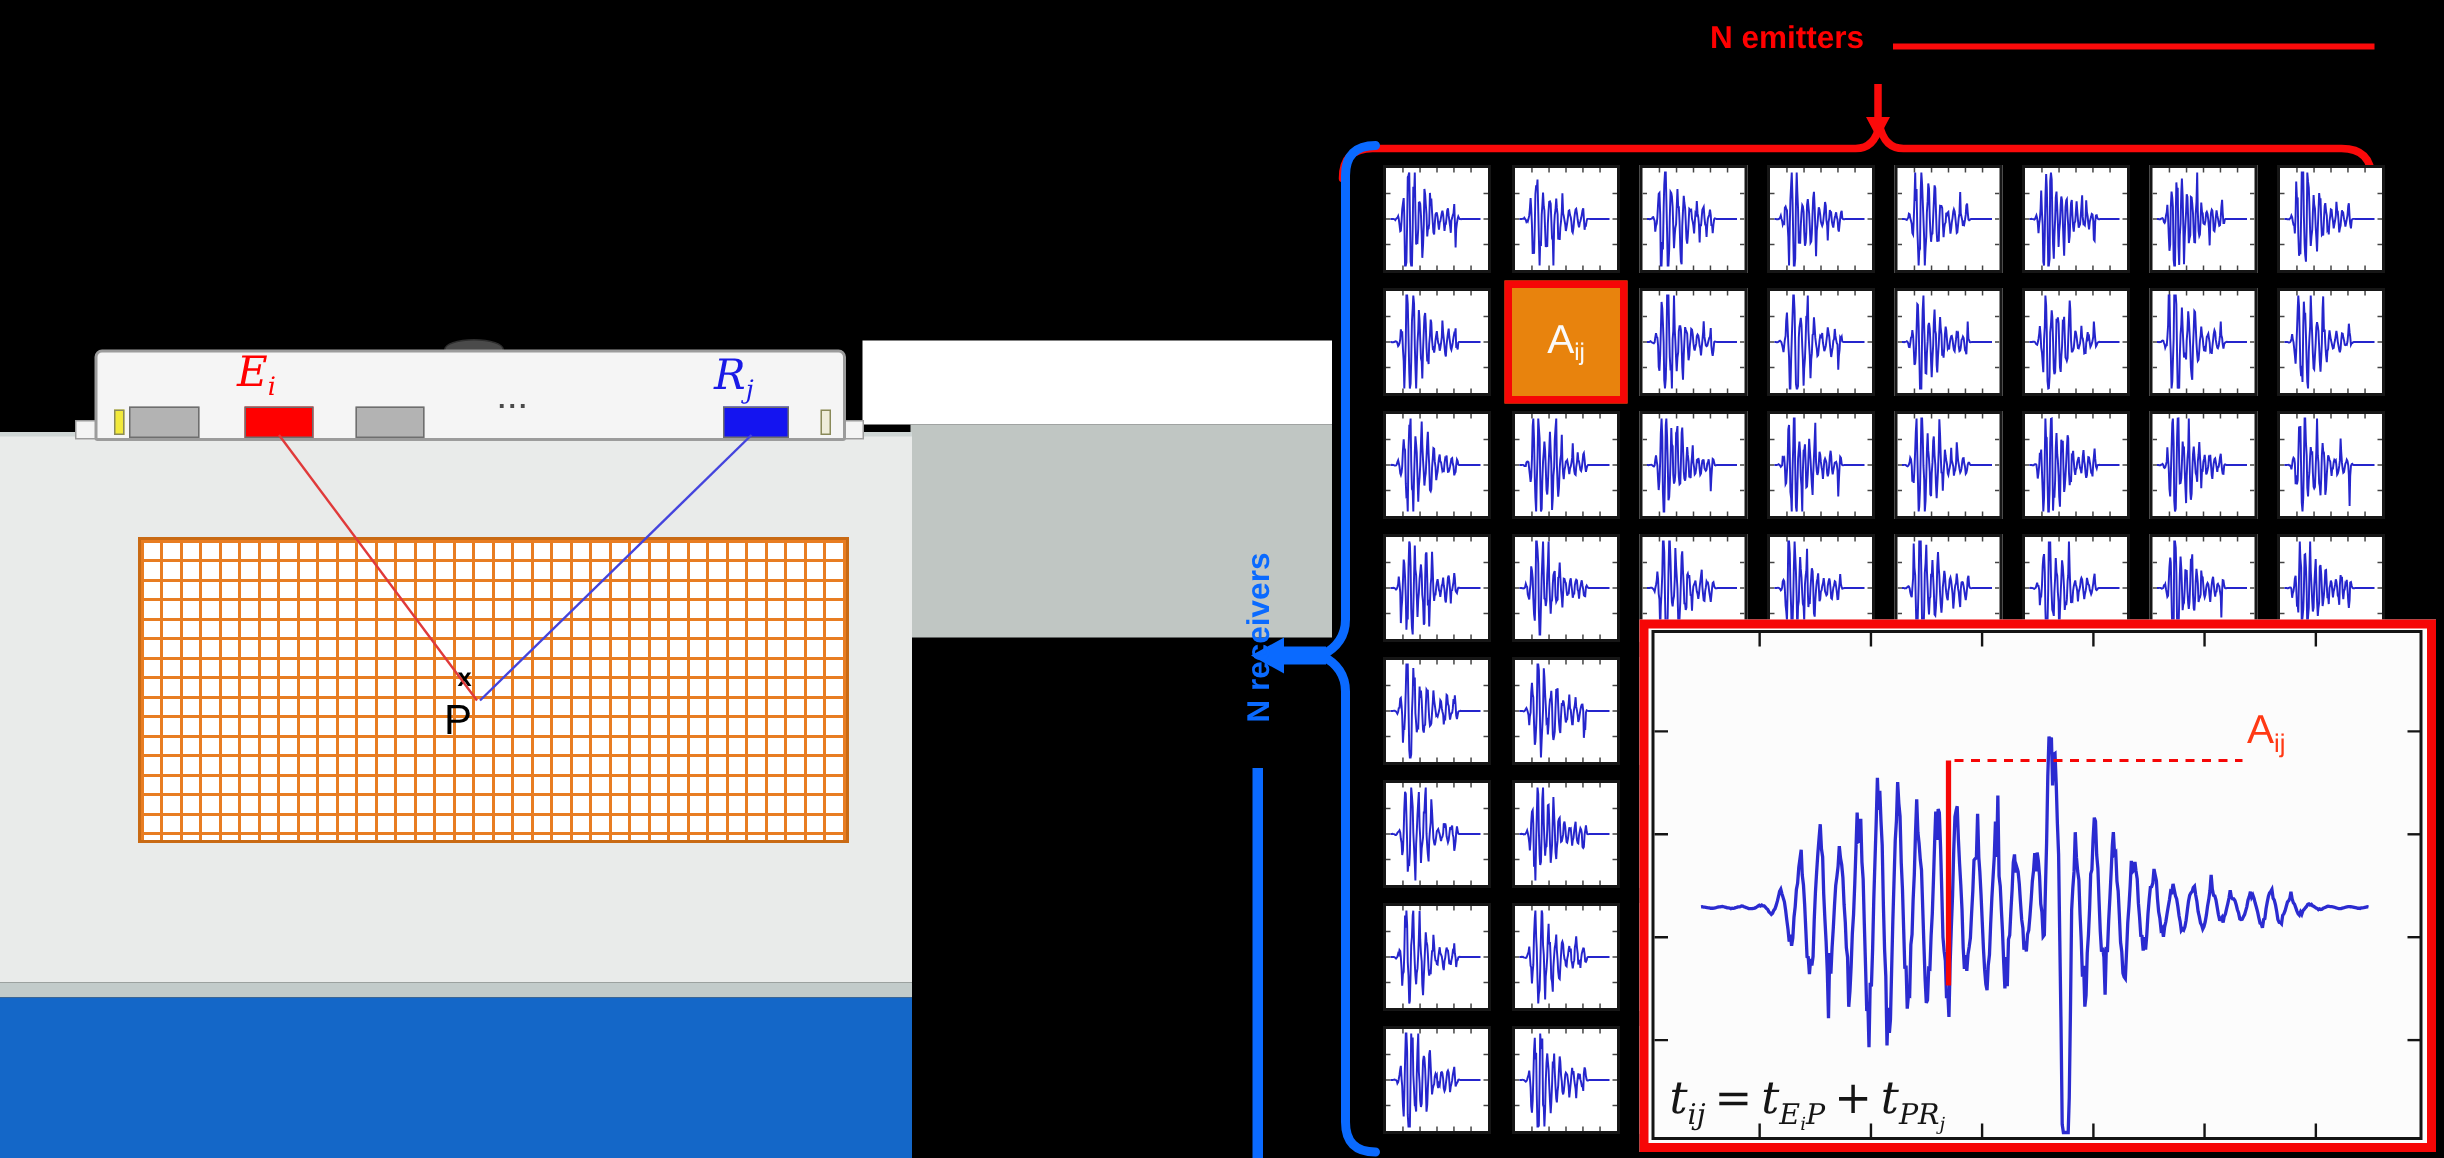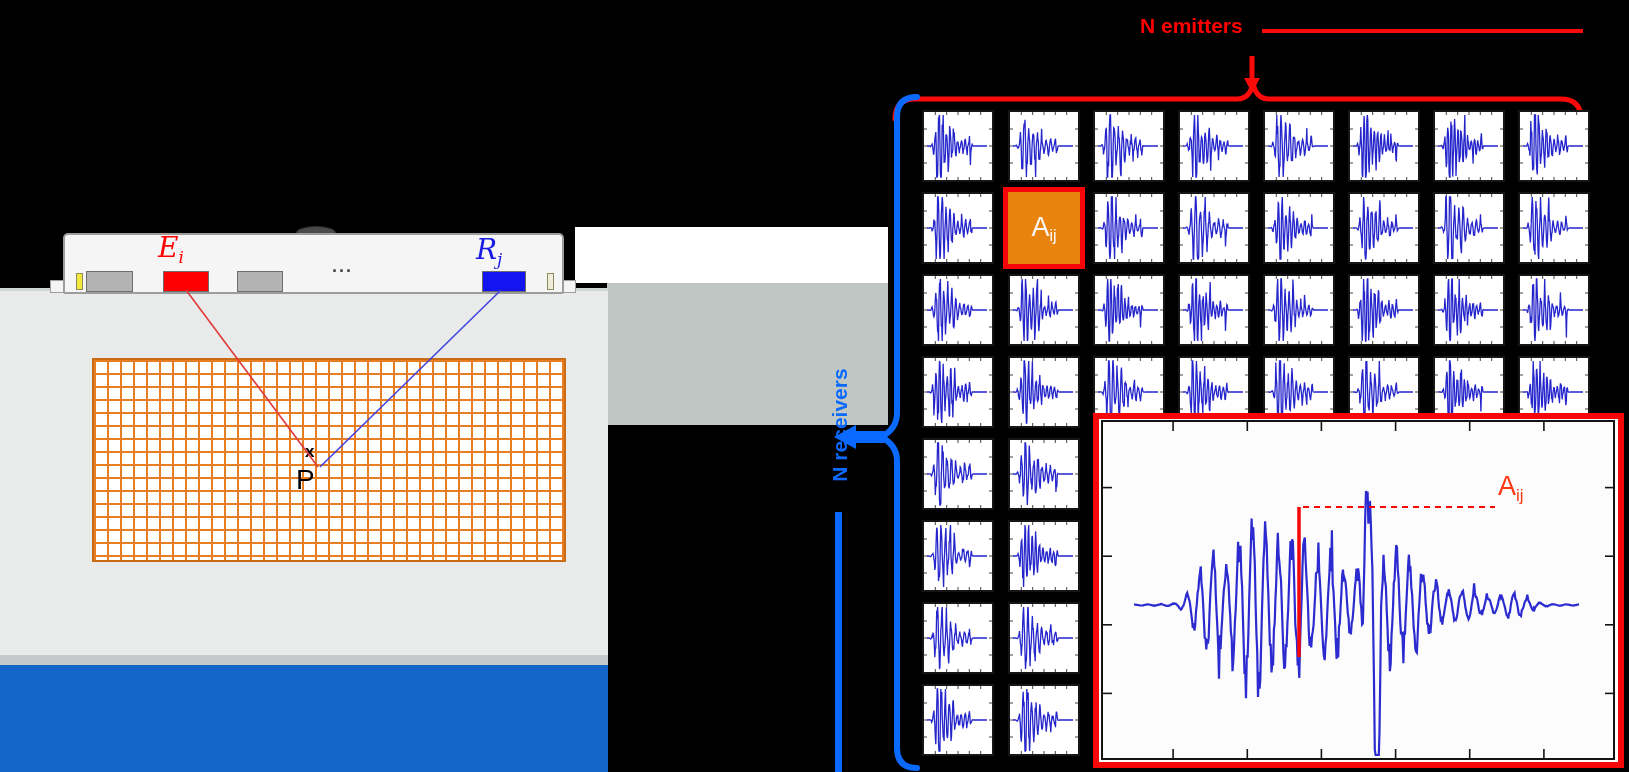--- a/index.html
+++ b/index.html
@@ -1464,14 +1464,17 @@
         <line x1="506" y1="137.2" x2="515" y2="137.2" stroke="#141414" stroke-width="1.6"></line>
         <line x1="4" y1="205.8" x2="13" y2="205.8" stroke="#141414" stroke-width="1.6"></line>
         <line x1="506" y1="205.8" x2="515" y2="205.8" stroke="#141414" stroke-width="1.6"></line>
         <line x1="4" y1="274.4" x2="13" y2="274.4" stroke="#141414" stroke-width="1.6"></line>
         <line x1="506" y1="274.4" x2="515" y2="274.4" stroke="#141414" stroke-width="1.6"></line>
         <polyline points="35.0,185.6 35.8,185.5 36.6,185.7 37.4,185.8 38.2,185.9 39.0,186.0 39.8,186.2 40.6,186.3 41.4,186.5 42.2,186.5 42.9,186.5 43.7,186.4 44.5,186.3 45.3,186.0 46.1,185.8 46.9,185.6 47.7,185.6 48.5,185.4 49.3,185.3 50.1,185.5 50.9,185.7 51.7,185.9 52.5,186.2 53.3,186.3 54.1,186.4 54.9,186.8 55.7,186.5 56.5,186.6 57.3,186.4 58.0,186.1 58.8,185.9 59.6,185.6 60.4,185.6 61.2,185.4 62.0,184.9 62.8,185.0 63.6,185.5 64.4,185.7 65.2,186.1 66.0,186.3 66.8,186.7 67.6,186.8 68.4,186.8 69.2,186.8 70.0,186.6 70.8,186.4 71.6,186.0 72.3,185.5 73.1,185.0 73.9,184.5 74.7,185.0 75.5,184.4 76.3,184.9 77.1,184.9 77.9,185.8 78.7,186.7 79.5,187.3 80.3,189.0 81.1,189.6 81.9,190.6 82.7,189.8 83.5,187.9 84.3,186.9 85.1,184.6 85.9,181.8 86.7,178.5 87.4,175.3 88.2,173.8 89.0,176.9 89.8,179.6 90.6,182.2 91.4,187.7 92.2,194.4 93.0,200.5 93.8,208.8 94.6,204.2 95.4,211.5 96.2,206.4 97.0,192.5 97.8,185.4 98.6,173.9 99.4,169.9 100.2,159.3 101.0,153.3 101.8,147.5 102.5,164.3 103.3,171.0 104.1,184.1 104.9,201.2 105.7,218.8 106.5,219.2 107.3,230.4 108.1,220.2 108.9,224.7 109.7,218.7 110.5,194.0 111.3,175.7 112.1,162.3 112.9,150.0 113.7,139.9 114.5,130.5 115.3,146.9 116.1,152.3 116.8,176.9 117.6,193.8 118.4,208.6 119.2,228.3 120.0,259.8 120.8,216.3 121.6,230.1 122.4,212.5 123.2,199.8 124.0,184.6 124.8,171.4 125.6,165.4 126.4,158.4 127.2,145.1 128.0,153.1 128.8,157.5 129.6,166.0 130.4,184.3 131.2,195.9 131.9,212.8 132.7,219.0 133.5,252.2 134.3,241.8 135.1,225.1 135.9,203.2 136.7,190.7 137.5,170.5 138.3,147.3 139.1,122.7 139.9,141.9 140.7,141.1 141.5,126.9 142.3,155.7 143.1,167.3 143.9,197.5 144.7,225.1 145.5,255.0 146.3,251.9 147.0,279.2 147.8,236.2 148.6,238.7 149.4,214.1 150.2,180.2 151.0,154.4 151.8,129.1 152.6,99.6 153.4,120.9 154.2,108.2 155.0,128.6 155.8,144.4 156.6,184.6 157.4,214.2 158.2,231.7 159.0,277.9 159.8,252.8 160.6,269.6 161.3,260.8 162.1,227.1 162.9,194.7 163.7,167.9 164.5,141.1 165.3,128.0 166.1,102.4 166.9,116.7 167.7,125.3 168.5,156.2 169.3,173.5 170.1,200.1 170.9,226.8 171.7,224.7 172.5,253.4 173.3,244.5 174.1,244.9 174.9,210.9 175.7,204.0 176.4,181.3 177.2,164.2 178.0,136.4 178.8,113.9 179.6,135.8 180.4,143.5 181.2,154.2 182.0,161.0 182.8,185.9 183.6,210.4 184.4,233.7 185.2,249.6 186.0,247.7 186.8,226.6 187.6,226.9 188.4,205.0 189.2,190.1 190.0,166.9 190.8,141.5 191.5,122.1 192.3,141.0 193.1,120.4 193.9,122.8 194.7,145.6 195.5,174.3 196.3,205.7 197.1,215.1 197.9,221.5 198.7,246.4 199.5,242.6 200.3,258.9 201.1,223.1 201.9,198.9 202.7,178.3 203.5,147.8 204.3,125.5 205.1,121.2 205.8,118.5 206.6,140.6 207.4,157.0 208.2,170.9 209.0,187.1 209.8,213.0 210.6,226.9 211.4,217.7 212.2,228.3 213.0,217.2 213.8,212.2 214.6,206.2 215.4,189.9 216.2,175.3 217.0,154.4 217.8,153.5 218.6,152.7 219.4,123.5 220.2,152.5 220.9,162.2 221.7,177.6 222.5,195.5 223.3,213.4 224.1,227.6 224.9,237.1 225.7,241.1 226.5,224.6 227.3,217.5 228.1,197.2 228.9,179.7 229.7,166.0 230.5,152.5 231.3,128.7 232.1,152.3 232.9,111.3 233.7,165.1 234.5,171.8 235.3,188.6 236.0,201.7 236.8,222.7 237.6,239.9 238.4,219.1 239.2,238.4 240.0,207.1 240.8,204.5 241.6,188.2 242.4,174.5 243.2,156.0 244.0,150.6 244.8,162.6 245.6,159.4 246.4,162.1 247.2,170.2 248.0,182.8 248.8,194.1 249.6,199.7 250.3,214.1 251.1,208.6 251.9,215.3 252.7,203.8 253.5,201.1 254.3,191.8 255.1,181.0 255.9,168.5 256.7,161.4 257.5,149.7 258.3,161.9 259.1,149.4 259.9,155.0 260.7,165.0 261.5,183.5 262.3,189.2 263.1,205.4 263.9,204.3 264.7,170.3 265.4,143.1 266.2,98.6 267.0,72.1 267.8,75.2 268.6,72.7 269.4,104.7 270.2,83.9 271.0,83.3 271.8,103.2 272.6,130.2 273.4,150.6 274.2,208.0 275.0,262.6 275.8,330.6 276.6,336.0 277.4,336.0 278.2,336.0 279.0,336.0 279.8,336.0 280.5,312.8 281.3,255.4 282.1,187.5 282.9,172.8 283.7,162.1 284.5,135.8 285.3,152.6 286.1,161.7 286.9,167.6 287.7,190.7 288.5,208.0 289.3,232.2 290.1,224.9 290.9,252.1 291.7,244.6 292.5,216.3 293.3,204.2 294.1,186.1 294.8,163.6 295.6,160.9 296.4,140.2 297.2,126.1 298.0,128.5 298.8,151.0 299.6,160.0 300.4,182.2 301.2,202.2 302.0,215.5 302.8,212.8 303.6,219.0 304.4,244.2 305.2,213.8 306.0,214.2 306.8,194.4 307.6,179.4 308.4,162.9 309.2,145.2 309.9,135.7 310.7,150.4 311.5,149.4 312.3,168.4 313.1,175.0 313.9,191.1 314.7,209.0 315.5,215.3 316.3,229.8 317.1,232.4 317.9,233.5 318.7,215.5 319.5,196.3 320.3,185.2 321.1,171.7 321.9,154.9 322.7,162.2 323.5,161.2 324.3,155.6 325.0,161.7 325.8,167.0 326.6,183.1 327.4,192.8 328.2,204.8 329.0,205.1 329.8,214.8 330.6,205.7 331.4,214.1 332.2,204.0 333.0,190.1 333.8,180.5 334.6,172.5 335.4,172.2 336.2,169.9 337.0,160.3 337.8,164.3 338.6,168.1 339.3,179.9 340.1,188.9 340.9,193.2 341.7,200.8 342.5,199.8 343.3,205.5 344.1,198.9 344.9,195.4 345.7,190.2 346.5,185.4 347.3,180.8 348.1,175.2 348.9,175.7 349.7,170.3 350.5,174.2 351.3,178.2 352.1,180.3 352.9,185.3 353.7,191.5 354.4,195.1 355.2,201.3 356.0,200.2 356.8,201.0 357.6,198.9 358.4,194.5 359.2,188.0 360.0,181.9 360.8,177.9 361.6,176.3 362.4,175.4 363.2,172.7 364.0,171.8 364.8,177.7 365.6,182.0 366.4,188.6 367.2,192.1 368.0,196.3 368.8,197.9 369.5,200.3 370.3,198.7 371.1,195.7 371.9,191.1 372.7,185.2 373.5,180.6 374.3,174.9 375.1,164.3 375.9,173.9 376.7,177.9 377.5,178.2 378.3,180.9 379.1,185.7 379.9,190.5 380.7,194.0 381.5,194.1 382.3,192.7 383.1,196.0 383.8,192.0 384.6,190.3 385.4,186.8 386.2,183.4 387.0,179.7 387.8,174.5 388.6,179.2 389.4,180.3 390.2,180.3 391.0,181.5 391.8,184.2 392.6,187.5 393.4,189.7 394.2,193.6 395.0,194.0 395.8,193.9 396.6,192.2 397.4,190.7 398.2,187.9 398.9,185.4 399.7,181.0 400.5,178.7 401.3,175.5 402.1,179.2 402.9,177.7 403.7,180.0 404.5,183.2 405.3,186.0 406.1,189.1 406.9,192.9 407.7,196.4 408.5,196.8 409.3,199.5 410.1,194.0 410.9,193.4 411.7,186.8 412.5,182.4 413.3,178.5 414.0,176.3 414.8,175.3 415.6,173.9 416.4,179.8 417.2,181.1 418.0,184.3 418.8,188.6 419.6,194.1 420.4,195.9 421.2,196.0 422.0,196.9 422.8,191.2 423.6,190.1 424.4,188.1 425.2,185.2 426.0,182.3 426.8,181.5 427.6,179.7 428.3,175.6 429.1,180.3 429.9,182.8 430.7,183.8 431.5,186.1 432.3,188.4 433.1,190.2 433.9,191.1 434.7,189.0 435.5,190.5 436.3,188.1 437.1,187.3 437.9,186.2 438.7,185.3 439.5,183.9 440.3,183.6 441.1,184.3 441.9,183.9 442.7,184.9 443.4,185.2 444.2,185.7 445.0,186.4 445.8,186.6 446.6,187.4 447.4,186.9 448.2,187.3 449.0,187.2 449.8,186.5 450.6,186.2 451.4,185.9 452.2,185.4 453.0,185.2 453.8,185.3 454.6,185.4 455.4,185.4 456.2,185.5 457.0,185.8 457.8,186.0 458.5,186.3 459.3,186.5 460.1,186.7 460.9,186.7 461.7,186.7 462.5,186.4 463.3,186.3 464.1,186.0 464.9,185.8 465.7,185.5 466.5,185.4 467.3,185.4 468.1,185.5 468.9,185.6 469.7,185.7 470.5,185.9 471.3,186.1 472.1,186.3 472.8,186.5 473.6,186.4 474.4,186.6 475.2,186.3 476.0,186.2 476.8,186.1 477.6,185.9 478.4,185.7 479.2,185.5 480.0,185.7" fill="none" stroke="#2B2BD0" stroke-width="2.2"></polyline>
         <line x1="200" y1="88" x2="200" y2="238" stroke="#F60606" stroke-width="3.5"></line>
         <line x1="204" y1="88" x2="396" y2="88" stroke="#F60606" stroke-width="2" stroke-dasharray="6 5"></line>
       </svg>
     <div class="inset-alabel"><span>A</span><sub>ij</sub></div>
+    <div class="equation">
+      <span>t</span><sub class="s1">ij</sub><span class="op">=</span><span>t</span><sub class="s1"><span>E</span><sub class="s2">i</sub><span>P</span></sub><span class="op">+</span><span>t</span><sub class="s1"><span>PR</span><sub class="s2">j</sub></sub>
+    </div>
   </div>
 </div>
 
 </body></html>

